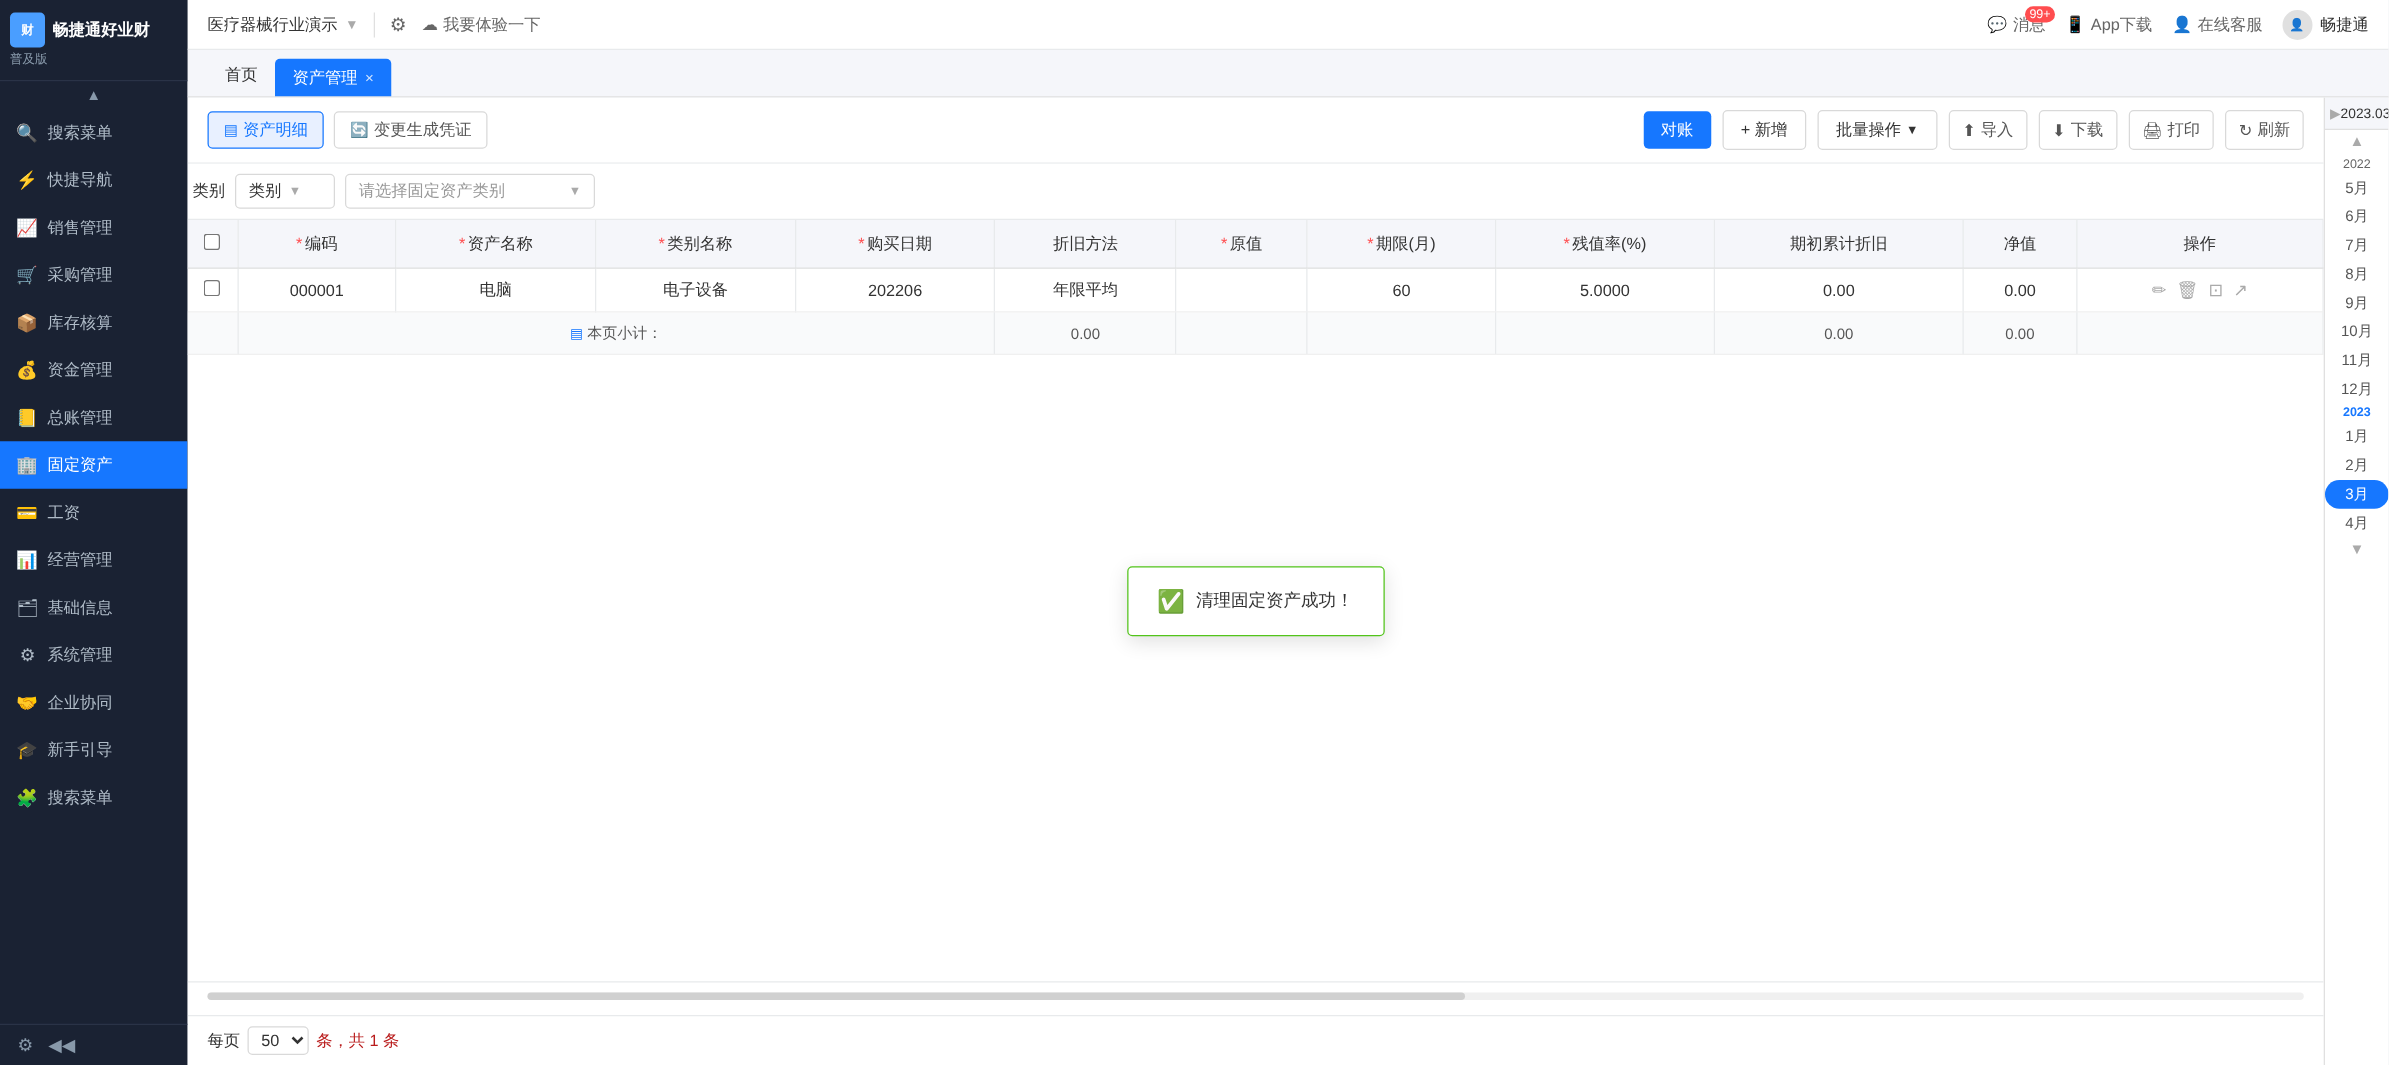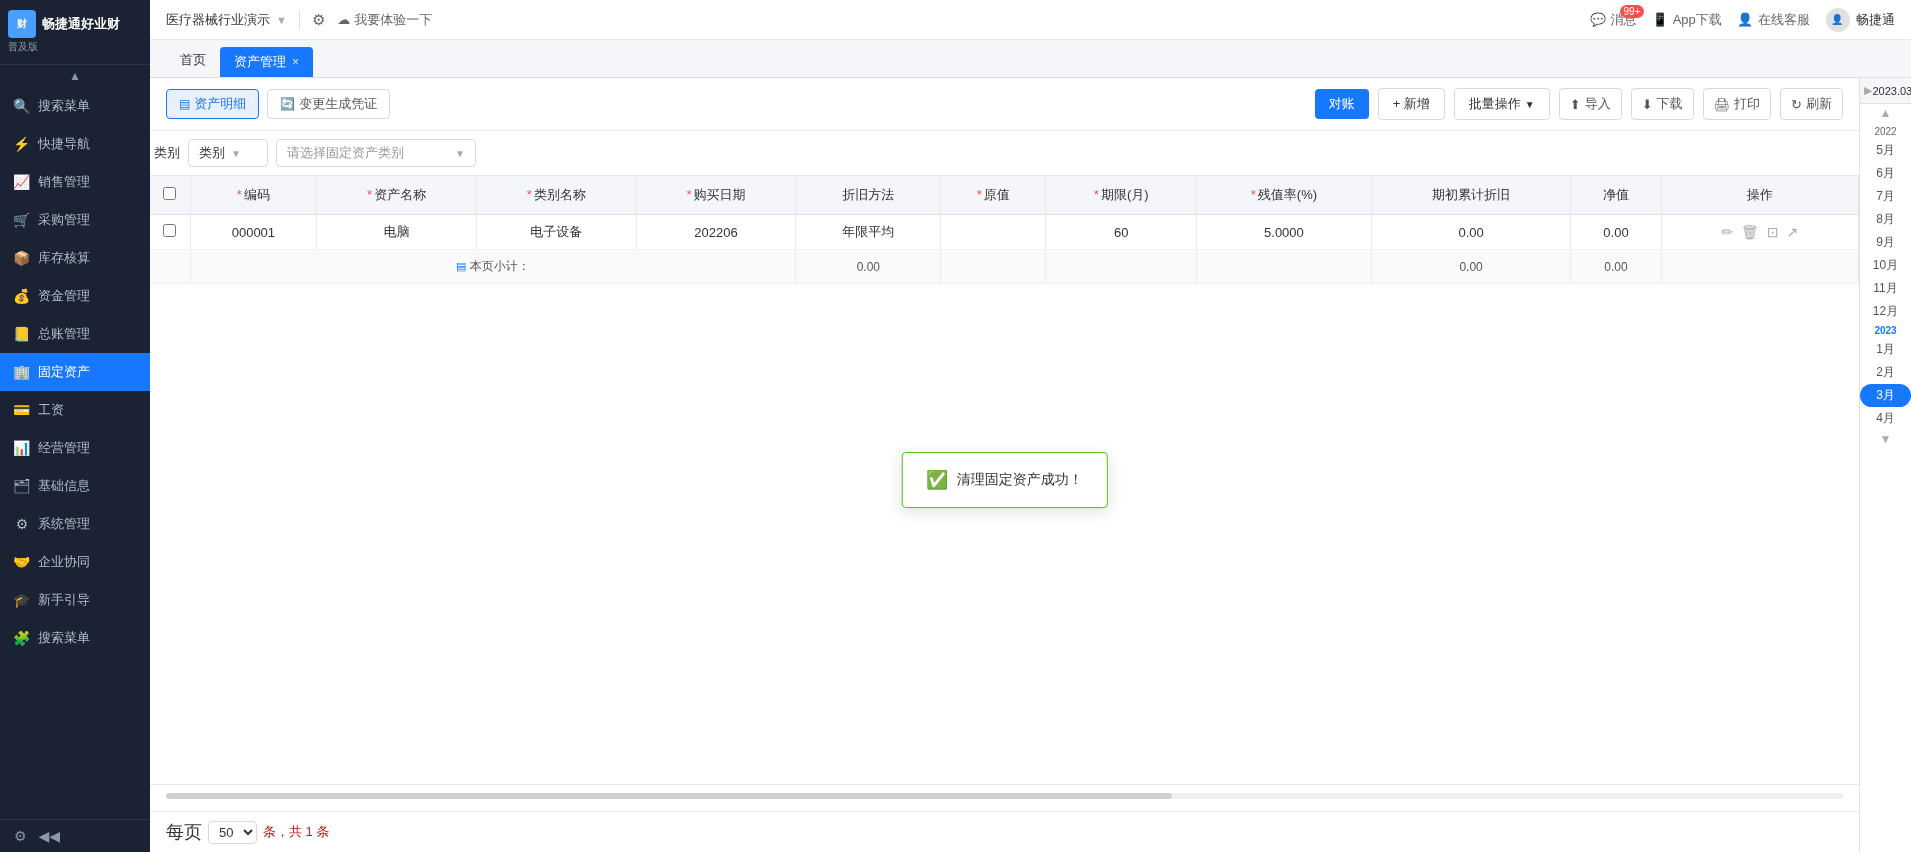--- a/index.html
+++ b/index.html
@@ -76,21 +76,21 @@
     .op-icon { color: #aaa; cursor: pointer; font-size: 14px; }
     .subtotal-row td { background: #f9fafb; color: #555; font-size: 12px; }
 
     
     .toast-overlay { position: absolute; top: 50%; left: 50%; transform: translate(-50%, -50%); z-index: 100; }
     .toast { background: #fff; border: 1px solid #52c41a; border-radius: 4px; padding: 16px 24px; box-shadow: 0 4px 16px rgba(0,0,0,0.12); display: flex; align-items: center; gap: 8px; font-size: 14px; color: #333; white-space: nowrap; }
     .toast-check { color: #52c41a; font-size: 18px; }
 
     
     .pagination { padding: 8px 16px; display: flex; align-items: center; gap: 6px; border-top: 1px solid #e8eaec; background: #fff; flex-shrink: 0; }
-    .pagination-label { color: #333; font-size: 18px; }
+    .pagination-label { color: #333; font-size: 13px; }
     .pagination-select { border: 1px solid #d9d9d9; border-radius: 4px; padding: 2px 6px; font-size: 13px; color: #333; background: #fff; }
     .pagination-info { color: #b91c1c; font-size: 13px; }
 
     
     .right-panel { width: 52px; background: #fff; border-left: 1px solid #e0e0e0; display: flex; flex-direction: column; align-items: center; overflow: hidden; flex-shrink: 0; }
     .right-panel-header { width: 100%; background: #f5f6fa; padding: 6px 4px; text-align: center; font-size: 11px; color: #333; border-bottom: 1px solid #e0e0e0; display: flex; align-items: center; justify-content: space-between; }
     .calendar-year { font-size: 10px; color: #666; padding: 4px 0 2px; text-align: center; width: 100%; }
     .calendar-month { width: 100%; text-align: center; padding: 3px 0; font-size: 12px; color: #555; cursor: pointer; }
     .year-label { font-size: 10px; color: #1677ff; font-weight: bold; padding: 2px 0; text-align: center; width: 100%; }
     .month-active-blue { background: #1677ff !important; color: #fff !important; border-radius: 12px; }

